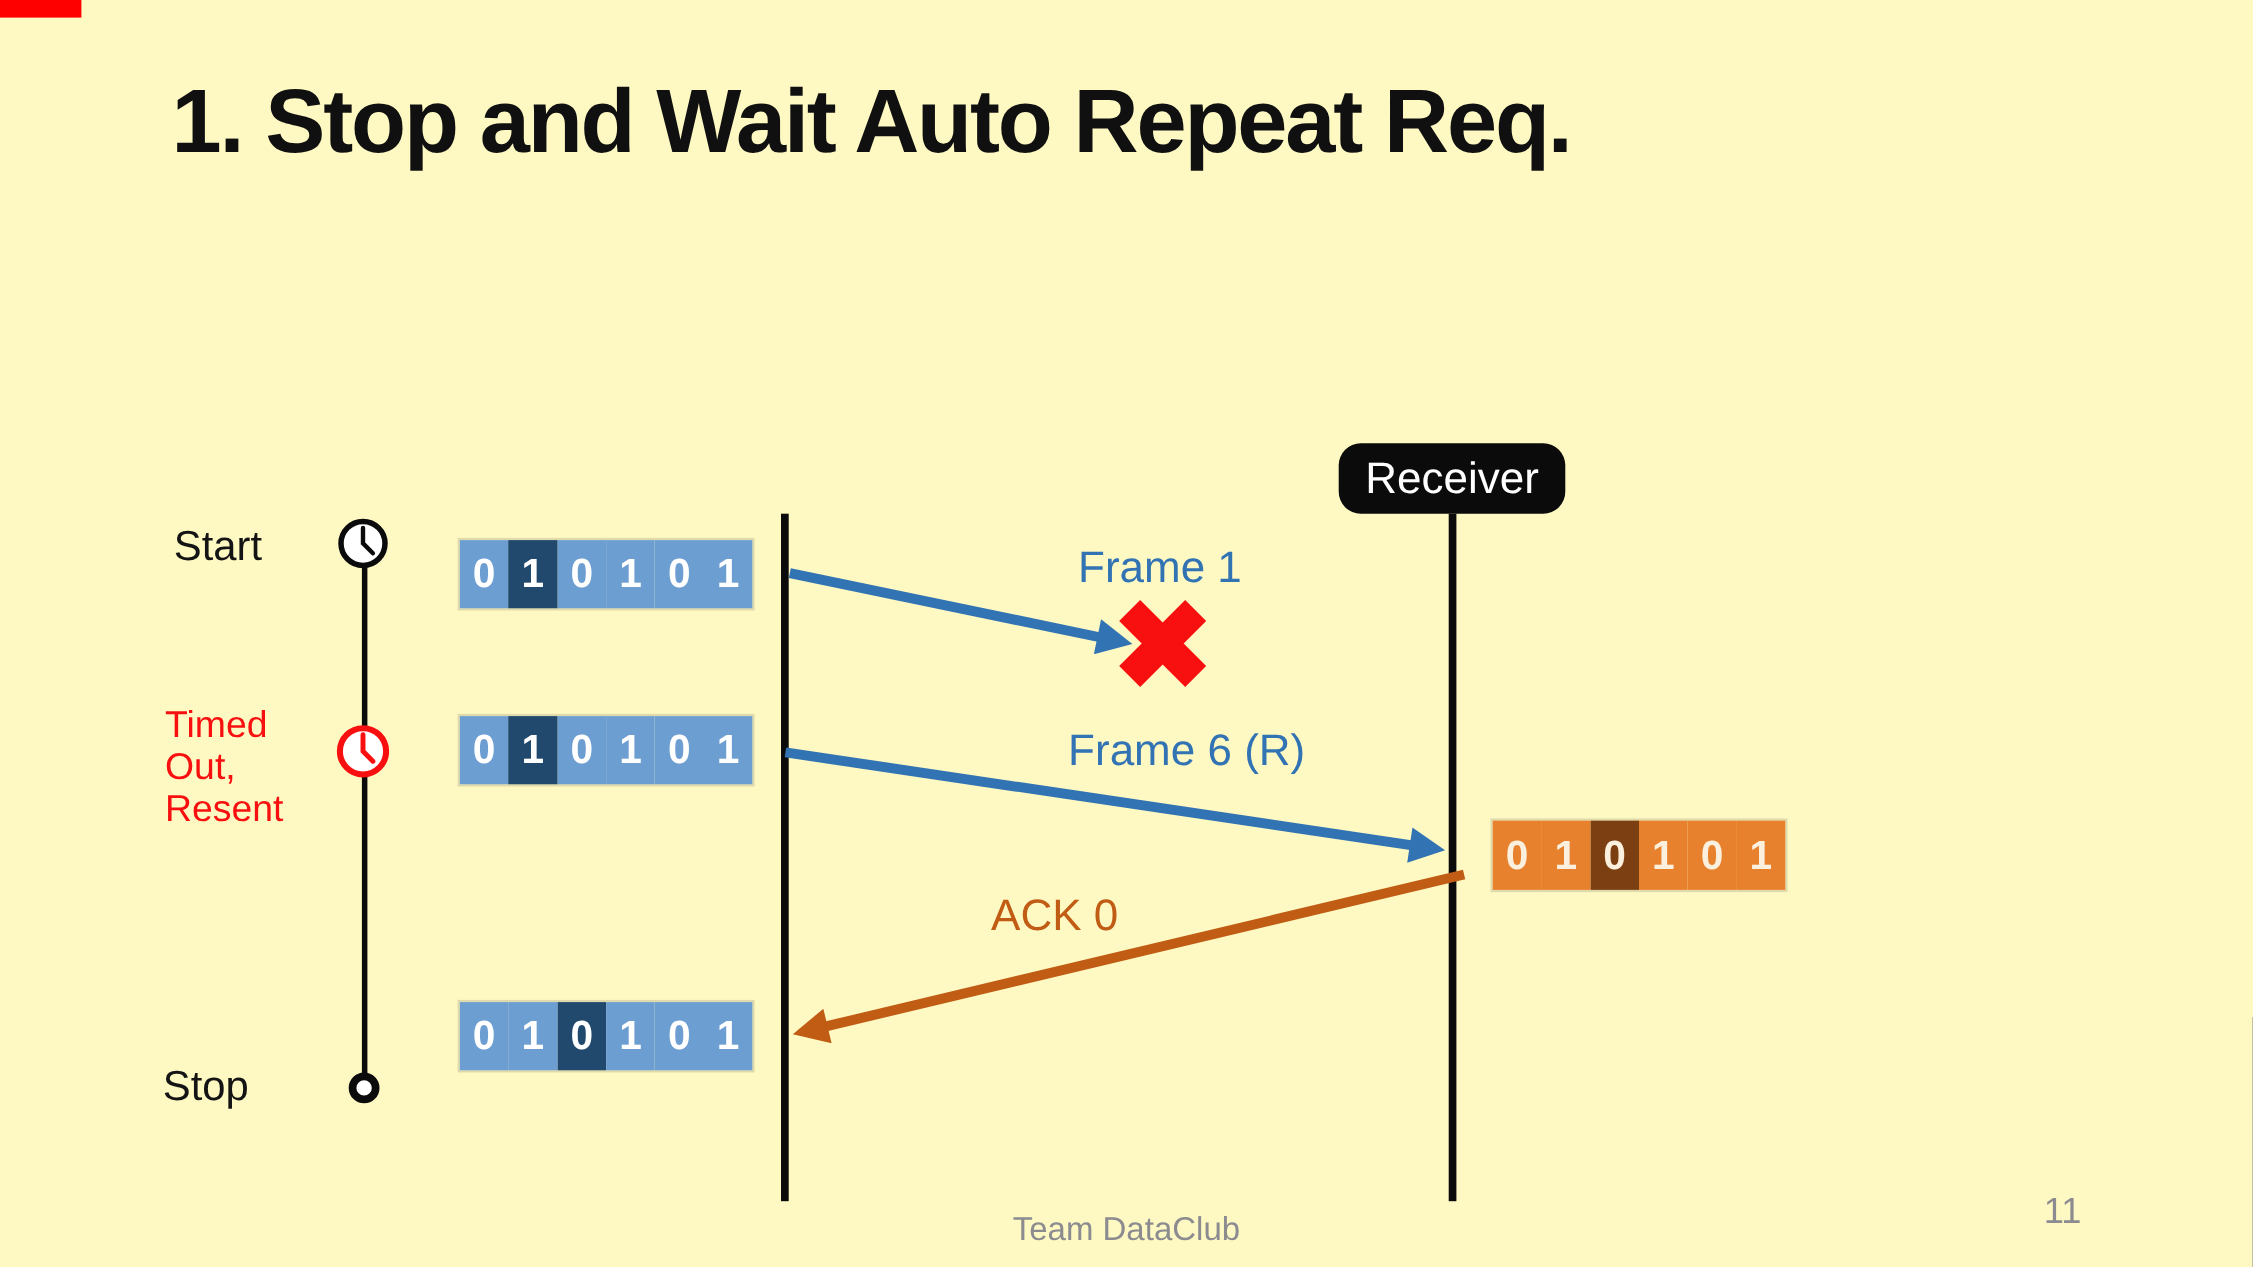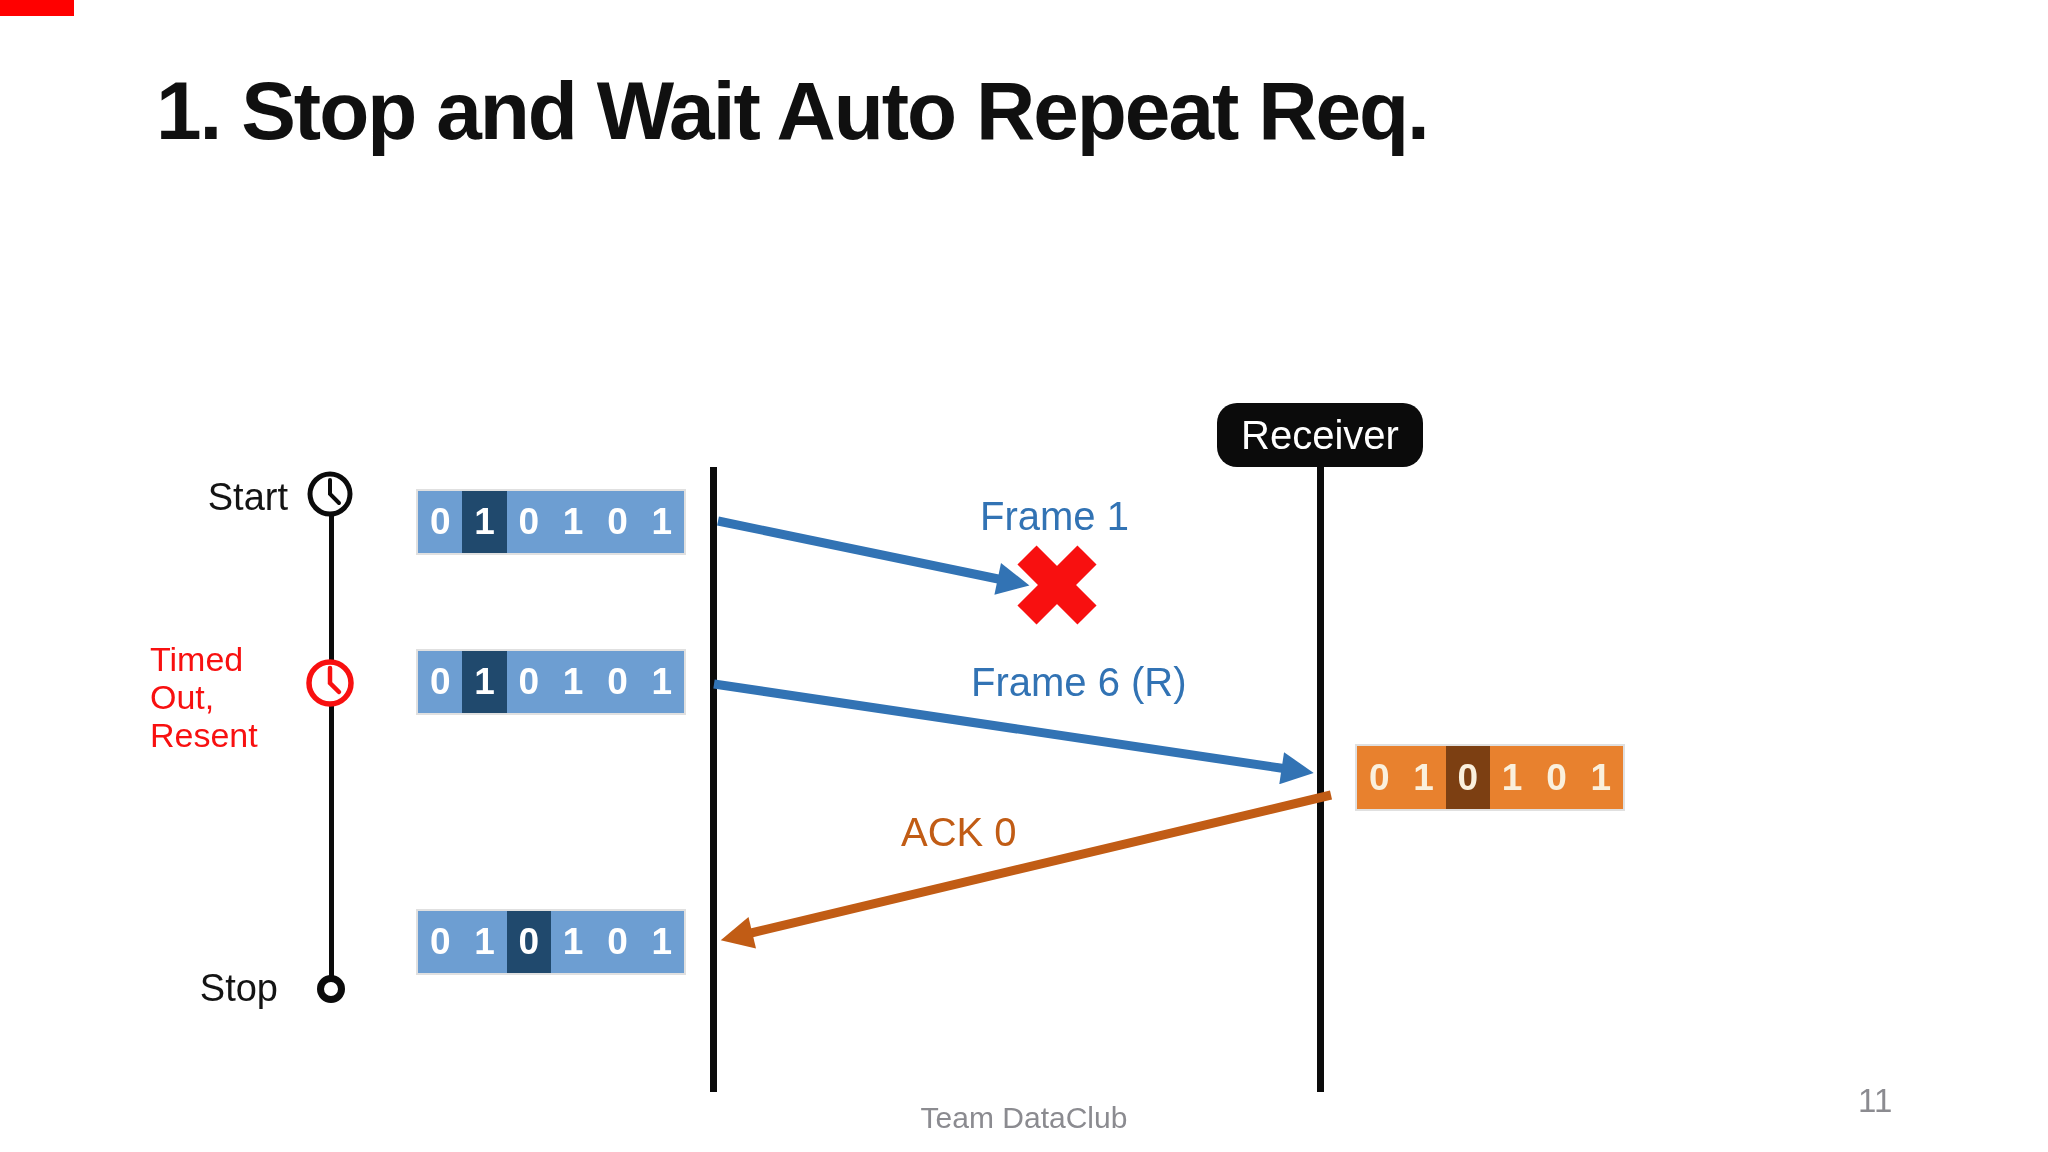--- a/index.html
+++ b/index.html
@@ -8,41 +8,41 @@
     --arrow-orange:#c15c15;
     --cell-blue:#6d9ed2;
     --cell-blue-dark:#20496d;
     --cell-orange:#e8812e;
     --cell-orange-dark:#7c3f12;
     --ink:#0b0b0b;
     --footer-gray:#8b8b90;
   }
   html,body{margin:0;padding:0;background:#555;}
   .slide{
-    position:relative;width:2048px;height:1152px;background:#ffffff;overflow:hidden;
+    position:relative;width:2048px;height:1152px;background:#fef9c3;overflow:hidden;
     font-family:"Liberation Sans", sans-serif;
   }
   .abs{position:absolute;}
 
   .corner-mark{left:0;top:0;width:74px;height:16px;background:#ff0000;}
 
   .title{left:156px;top:64px;font-size:82px;font-weight:bold;color:#101010;letter-spacing:-2px;white-space:nowrap;}
   .subtitle{left:135px;top:244px;font-size:54px;color:var(--accent-red);white-space:nowrap;}
 
   .pill{background:var(--ink);color:#ffffff;display:flex;align-items:center;justify-content:center;font-size:40px;}
   .sender-pill{left:627px;top:403px;width:172px;height:64px;}
   .receiver-pill{left:1217px;top:403px;width:206px;height:64px;border-radius:20px;}
 
   .lifeline{width:7px;background:var(--ink);top:467px;height:625px;}
   .sender-life{left:710px;}
   .receiver-life{left:1317px;}
 
   .timer-line{left:329px;top:505px;width:5px;height:480px;background:var(--ink);}
 
-  .side-label{font-size:38px;color:#141414;text-align:right;width:130px;}
+  .side-label{font-size:38px;color:#141414;width:130px;}
   .start-label{left:158px;top:476px;}
   .stop-label{left:148px;top:967px;}
   .timeout-label{left:150px;top:640px;width:200px;text-align:left;font-size:34px;line-height:38px;color:var(--accent-red);white-space:pre-line;}
 
   .bits{display:flex;height:62px;border:2px solid rgba(0,0,0,0.12);box-sizing:content-box;}
   .bits-1{left:416px;top:489px;width:266px;}
   .bits-2{left:416px;top:649px;width:266px;}
   .bits-3{left:416px;top:909px;width:266px;}
   .bits-r{left:1355px;top:744px;width:266px;height:63px;}
   .bit-cell{flex:1;display:flex;align-items:center;justify-content:center;font-size:37px;font-weight:bold;}

